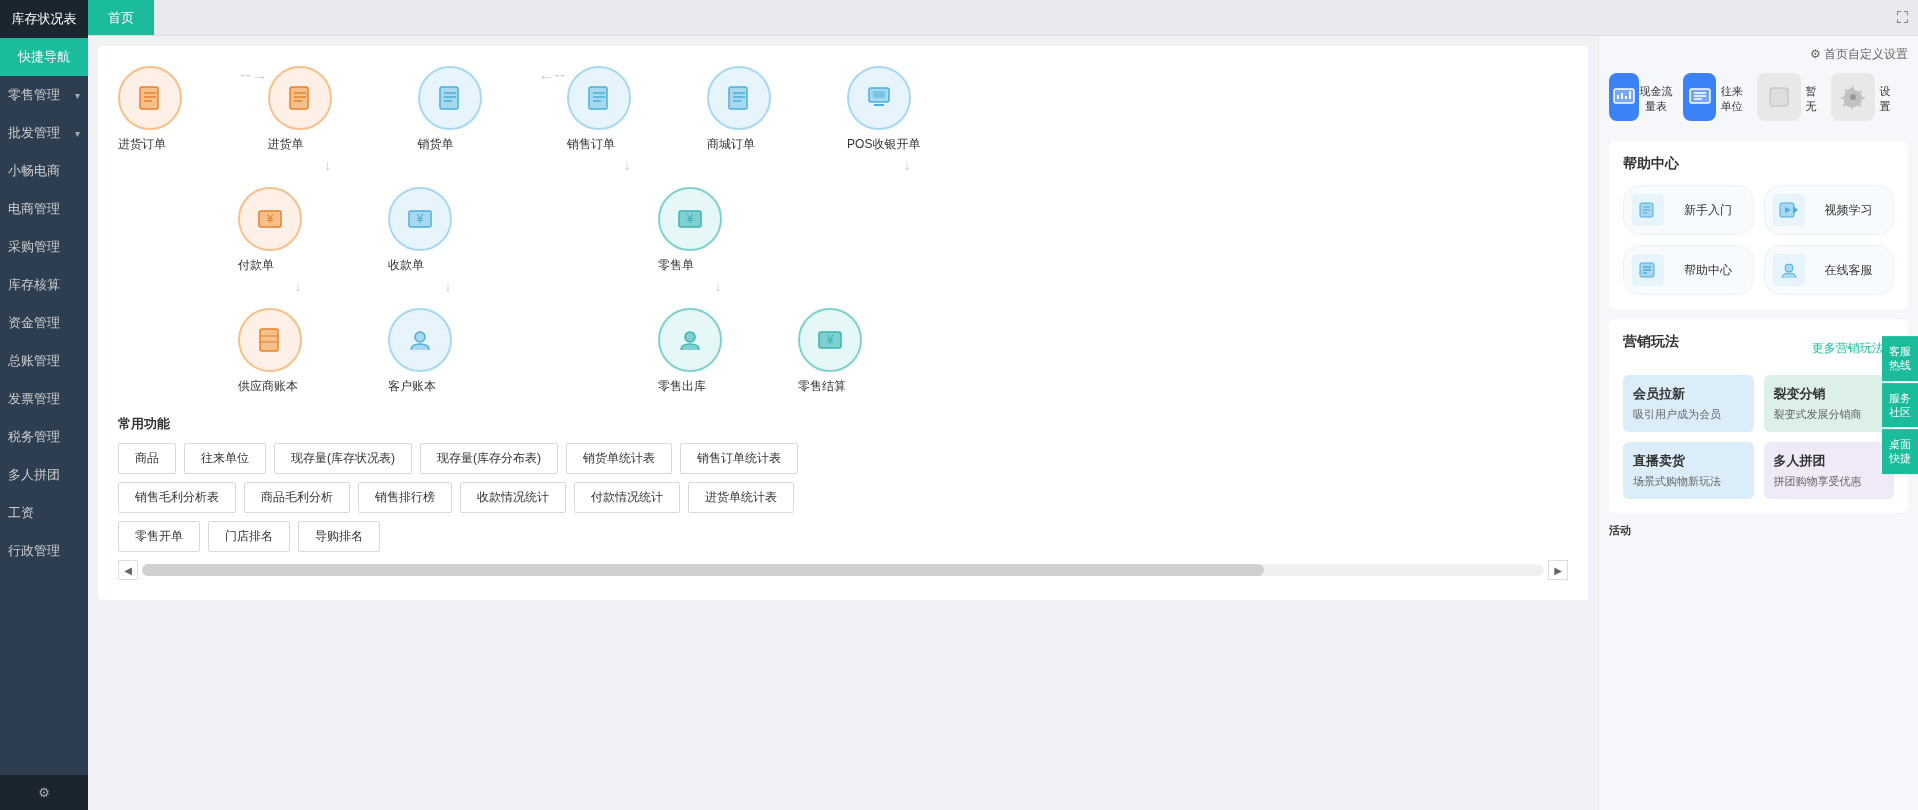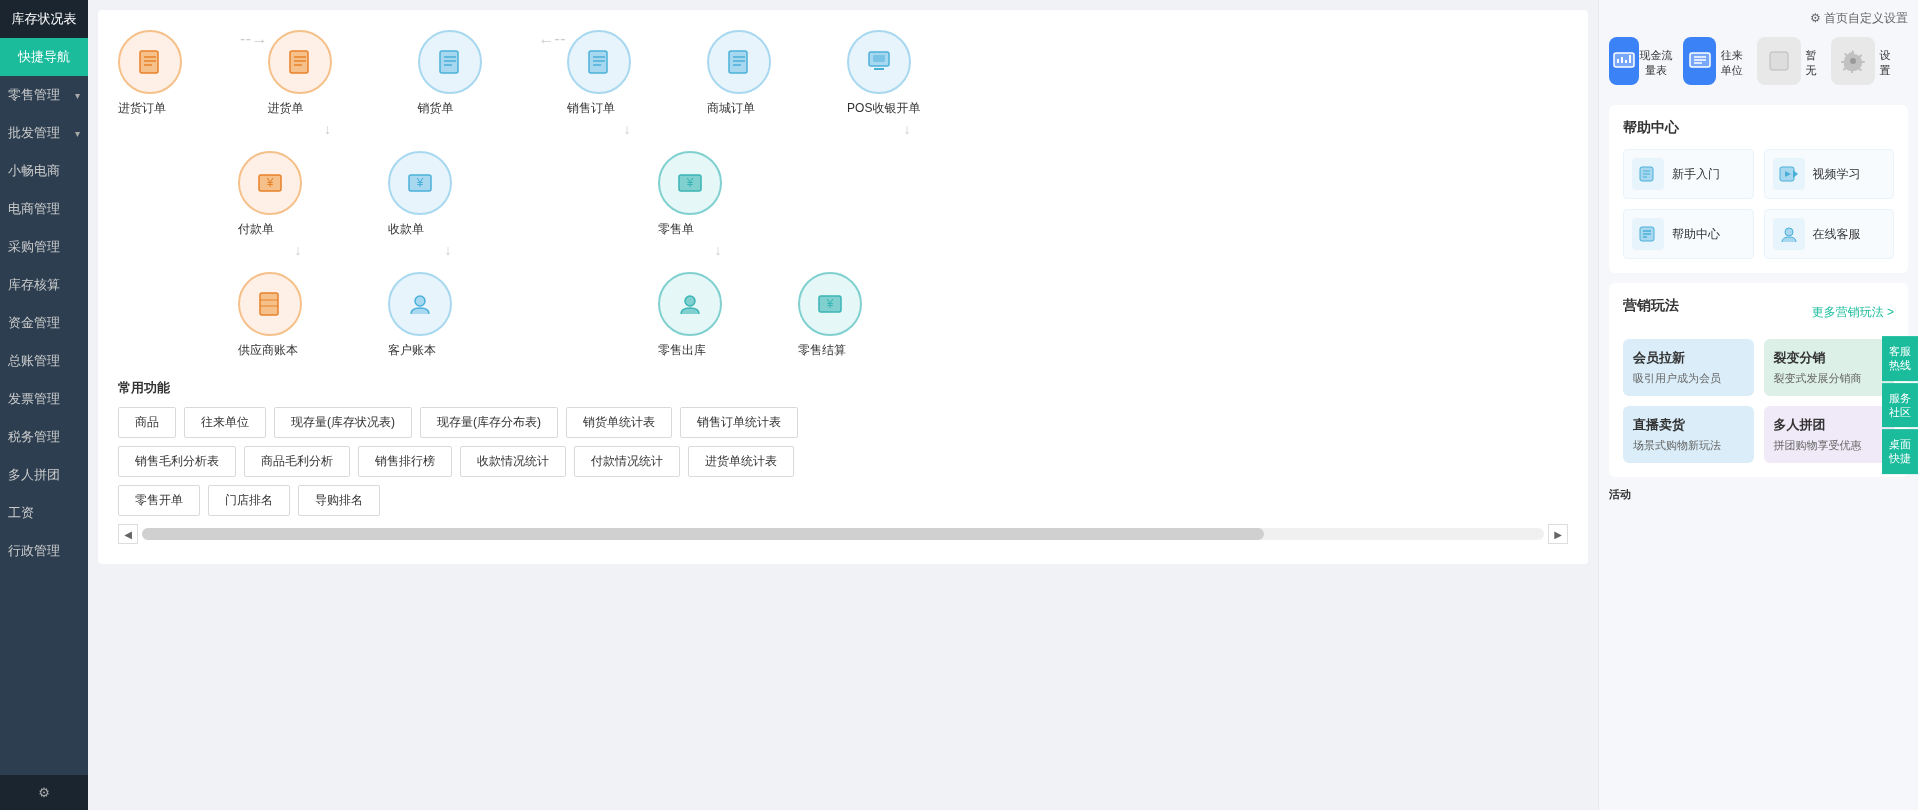--- a/index.html
+++ b/index.html
@@ -266,24 +266,24 @@
       margin-bottom: 12px;
     }
     .help-grid {
       display: grid;
       grid-template-columns: 1fr 1fr;
       gap: 10px;
     }
     .help-item {
       display: flex;
       align-items: center;
-      gap: 8px;
+      gap: 20px;
       padding: 8px;
       border: 1px solid #e8f4fb;
-      border-radius: 4px;
+      border-radius: 16px;
       cursor: pointer;
       background: #f8fbfe;
     }
     .help-icon {
       width: 32px;
       height: 32px;
       border-radius: 4px;
       background: #e8f4fb;
       display: flex;
       align-items: center;
@@ -414,20 +414,24 @@
     <span>行政管理</span>
   </div>
 
   <div class="sidebar-bottom">
     <span>⚙</span>
   </div>
 </div>
 
 <div class="main-area">
 
+  <div class="tab-bar">
+    <div class="tab-item active">首页</div>
+    <div class="tab-expand" style="margin-left:auto;font-size:16px;">⛶</div>
+  </div>
 
   <div class="content-wrapper">
 
     <div class="left-panel">
       <div class="quicknav-card">
 
         <div class="flow-diagram">
 
           <div style="display:flex; align-items:flex-start; gap:0;">
 

